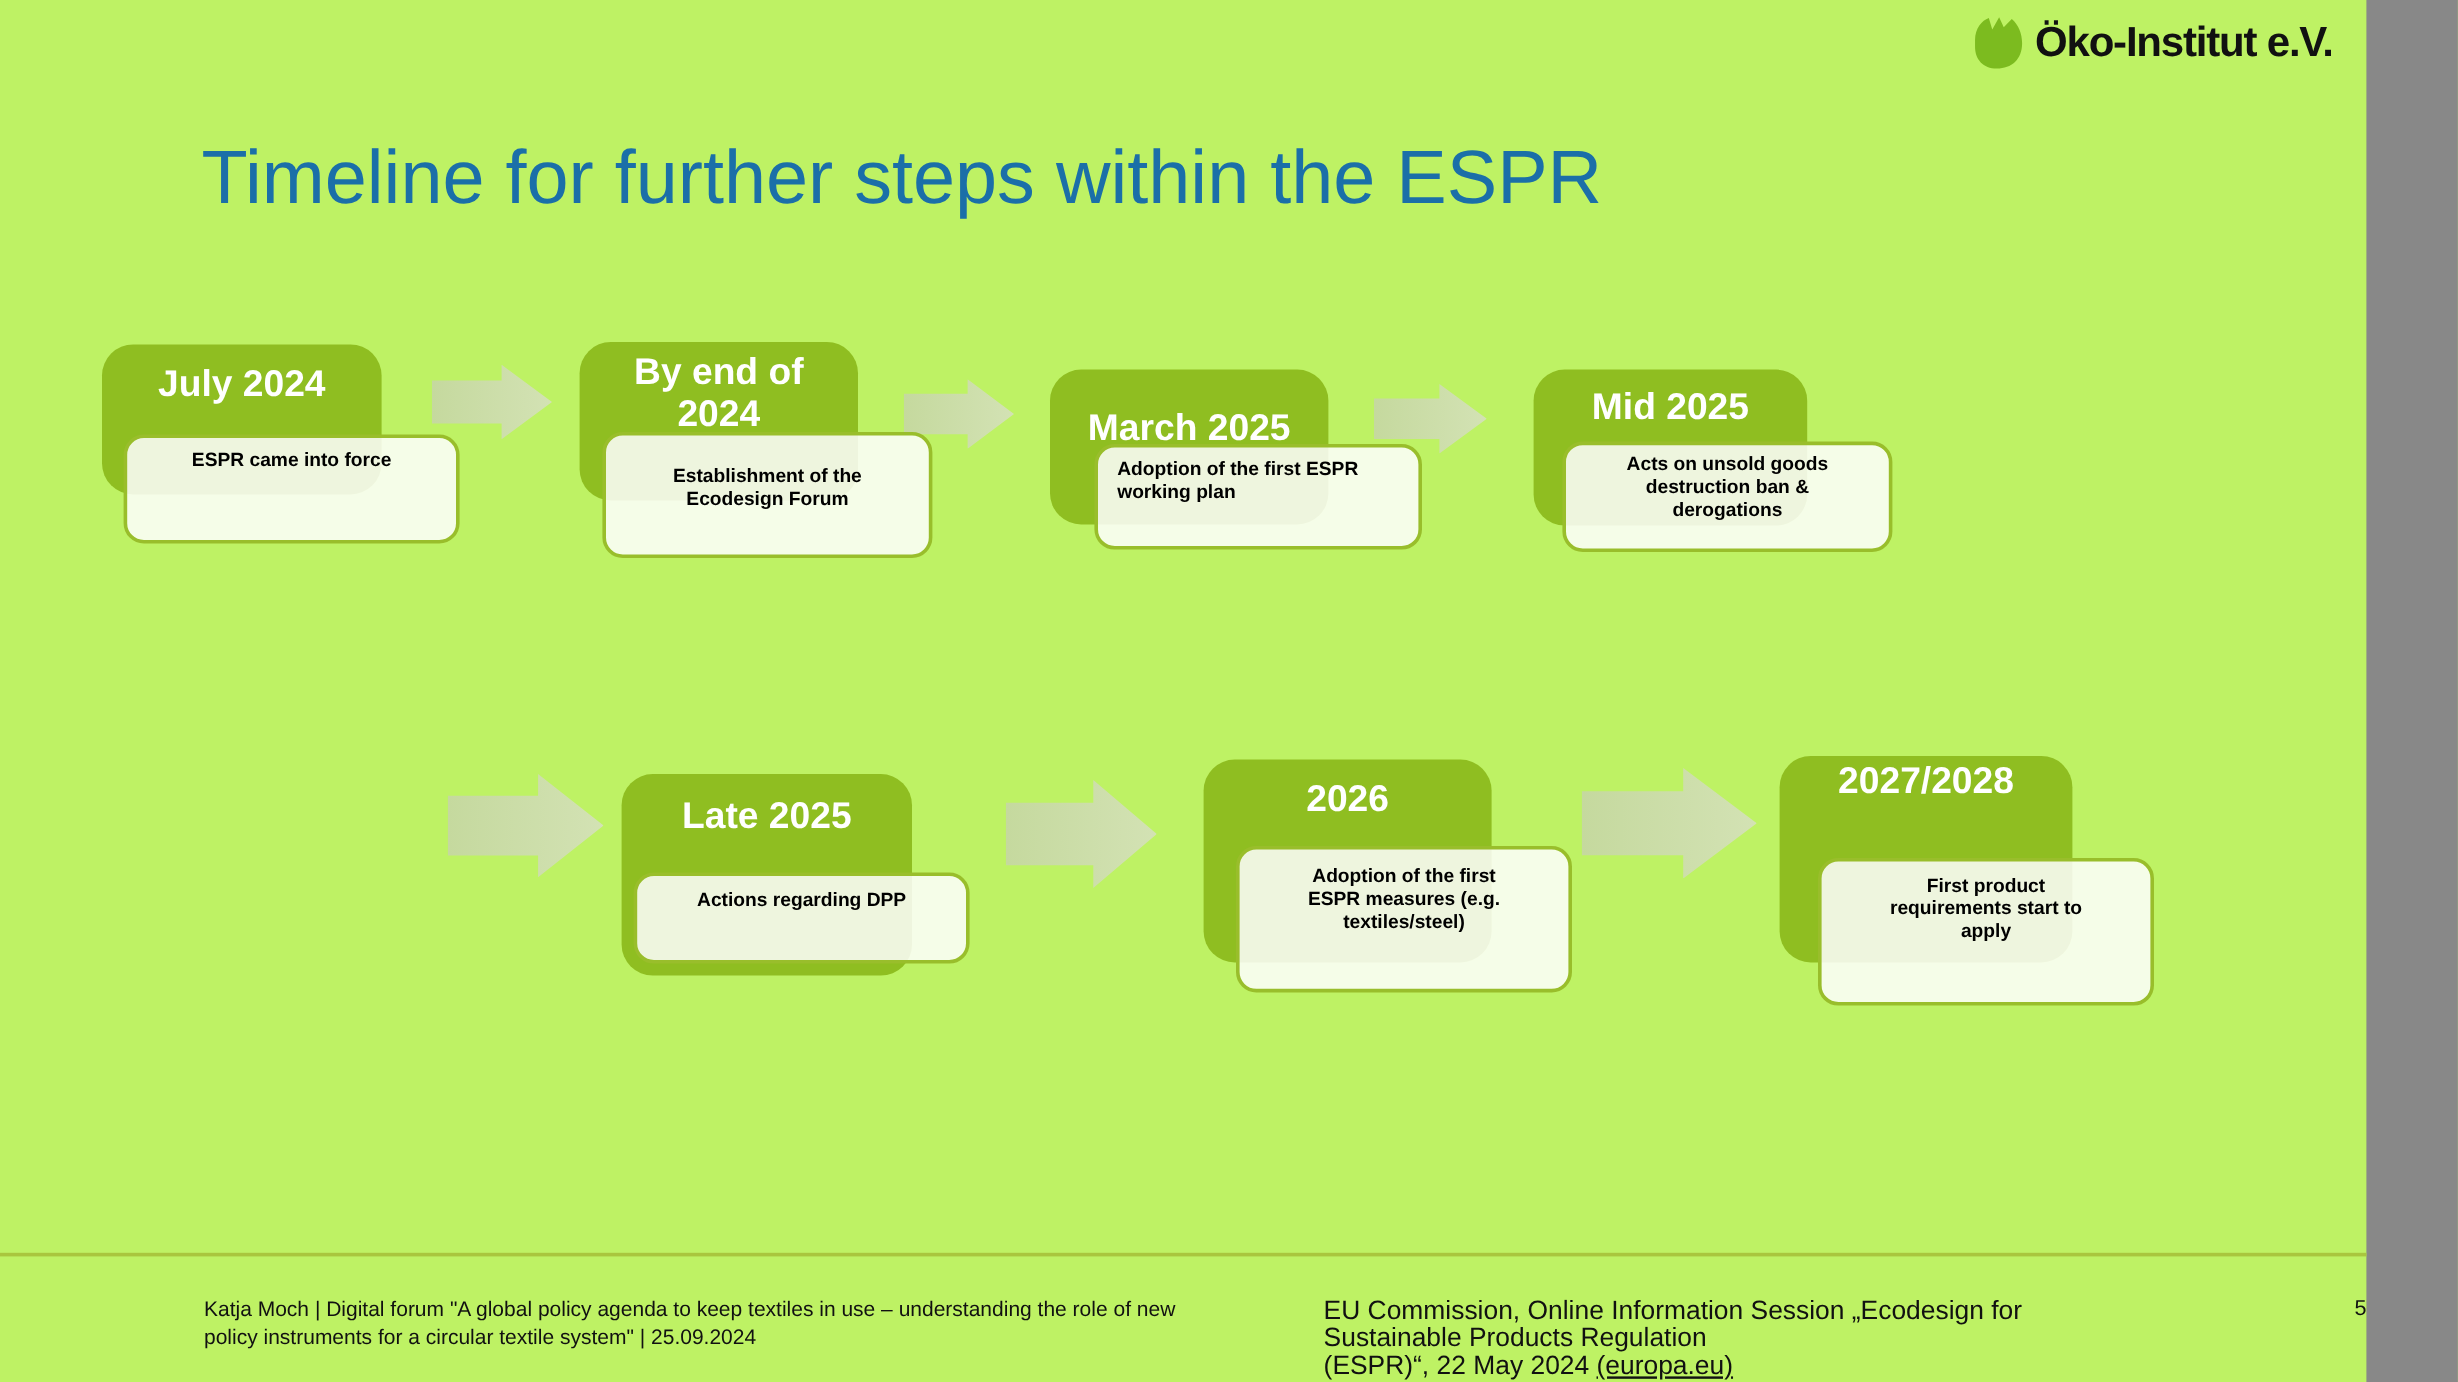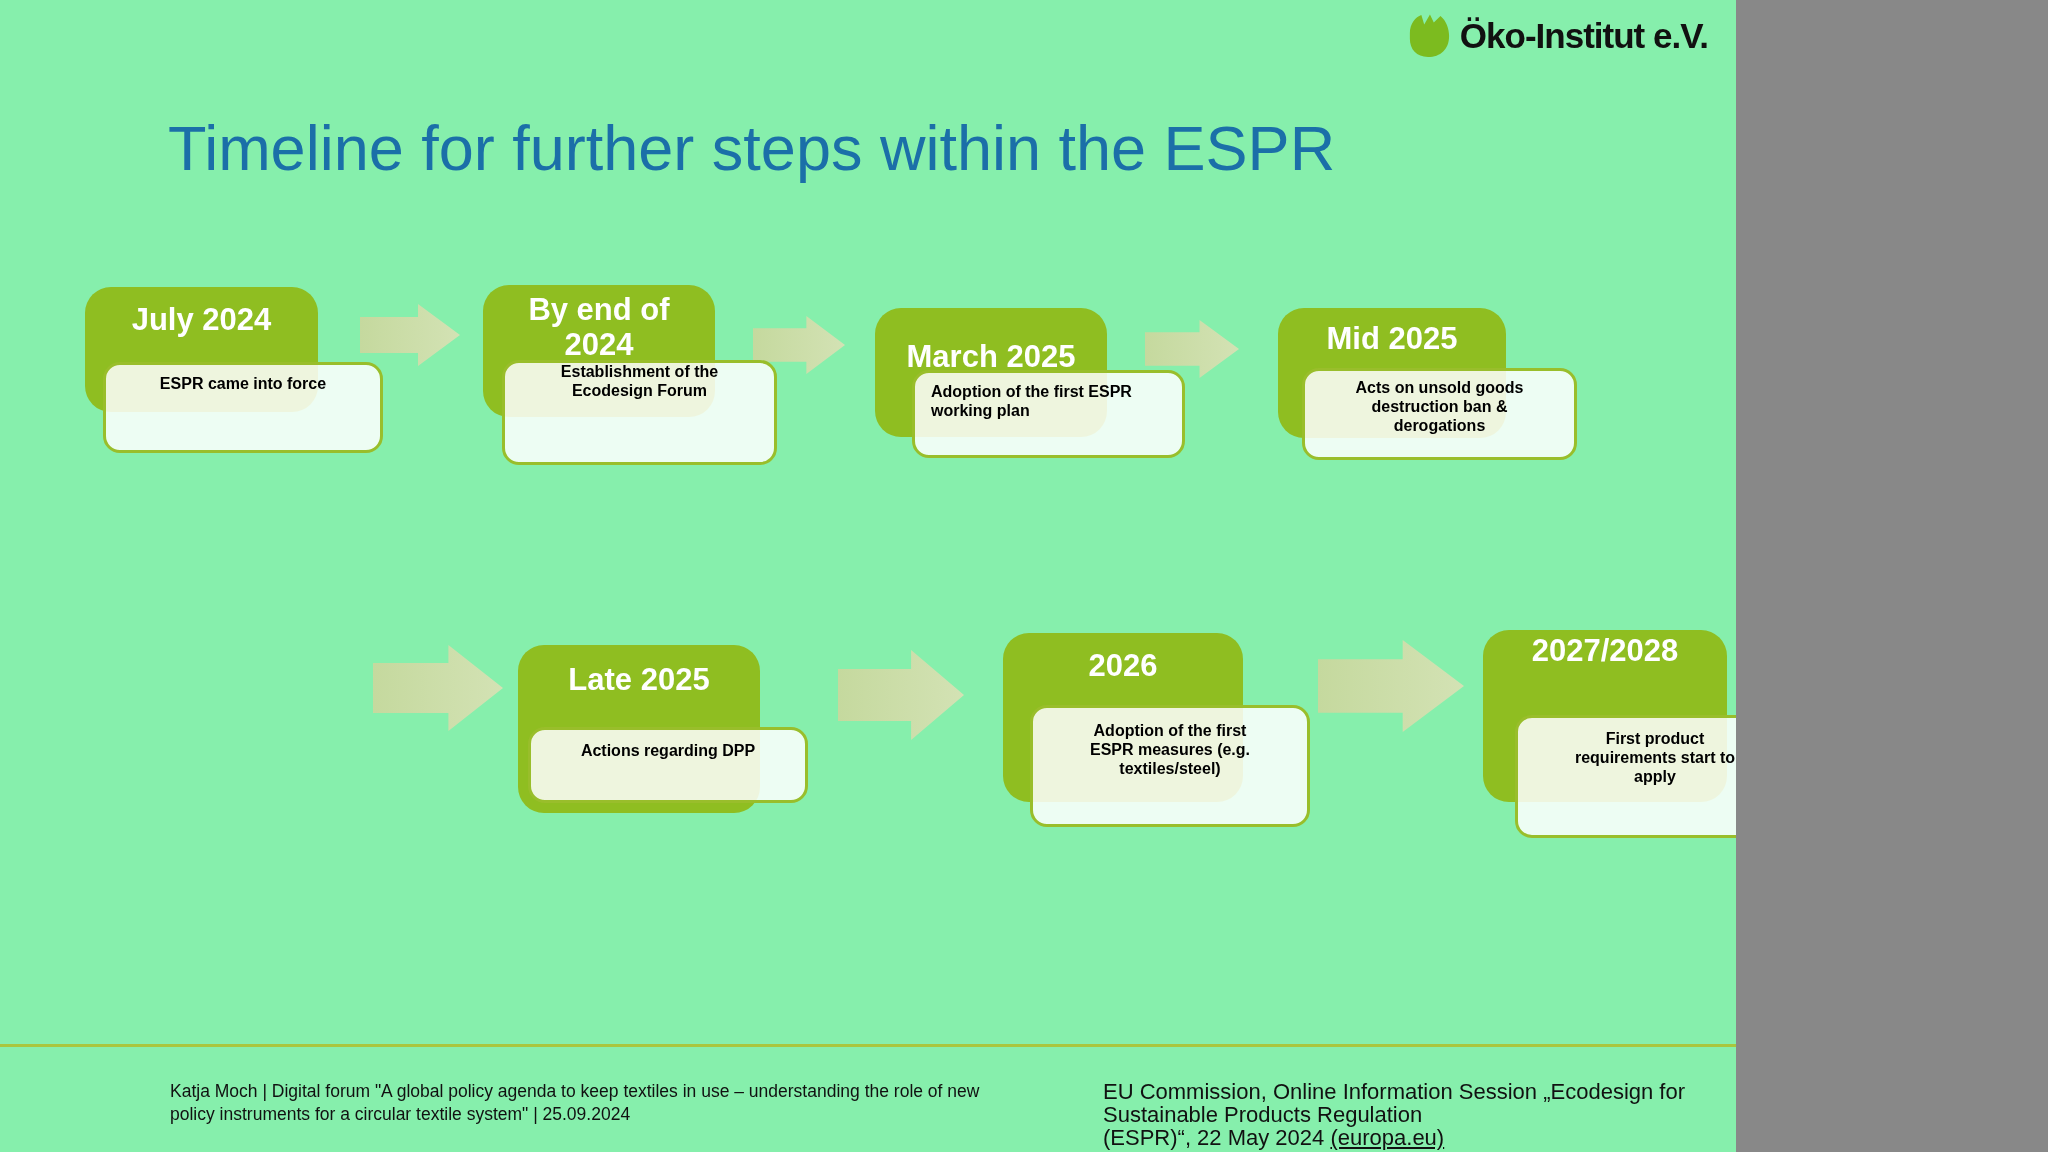--- a/index.html
+++ b/index.html
@@ -1,17 +1,17 @@
 <!DOCTYPE html>
 <html><head>
 <meta charset="utf-8">
 <style>
   html,body{margin:0;padding:0;background:#888;}
   .slide{
-    position:relative;width:1736px;height:1152px;background:#86efac;overflow:hidden;
+    position:relative;width:1972px;height:1152px;background:#bef264;overflow:hidden;
     font-family:"Liberation Sans","DejaVu Sans",sans-serif;color:#111;
   }
   
   .logo{position:absolute;top:12px;right:28px;display:flex;align-items:center;gap:9px;}
   .logo-text{font-size:35px;font-weight:bold;color:#111;letter-spacing:-1px;}
   
   .title{position:absolute;left:168px;top:112px;margin:0;font-size:63px;font-weight:400;color:#1B6FA8;text-align:center;}
   
   .green-box{position:absolute;background:#8FBE21;border-radius:26px;z-index:2;}
   .period{color:#ffffff;font-weight:bold;font-size:31px;line-height:1.12;text-align:center;white-space:pre-line;}
@@ -48,21 +48,21 @@
     <div class="desc" style="padding-top:10px;">ESPR came into force</div>
   </div>
 
   <div class="arrow" style="left:360px;top:304px;width:100px;height:62px;"></div>
 
   <div class="green-box" style="left:483px;top:285px;width:232px;height:132px;">
     <div class="period" style="padding-top:8px;">By end of
 2024</div>
   </div>
   <div class="white-box" style="left:502px;top:360px;width:275px;height:105px;">
-    <div class="desc" style="">Establishment of the
+    <div class="desc" style="padding-top:10px;margin-top:16px;">Establishment of the
 Ecodesign Forum</div>
   </div>
 
   <div class="arrow" style="left:753px;top:316px;width:92px;height:58px;"></div>
 
   <div class="green-box" style="left:875px;top:308px;width:232px;height:129px;">
     <div class="period" style="padding-top:32px;">March 2025</div>
   </div>
   <div class="white-box" style="left:912px;top:370px;width:273px;height:88px;">
     <div class="desc left" style="padding-top:10px;">Adoption of the first ESPR

